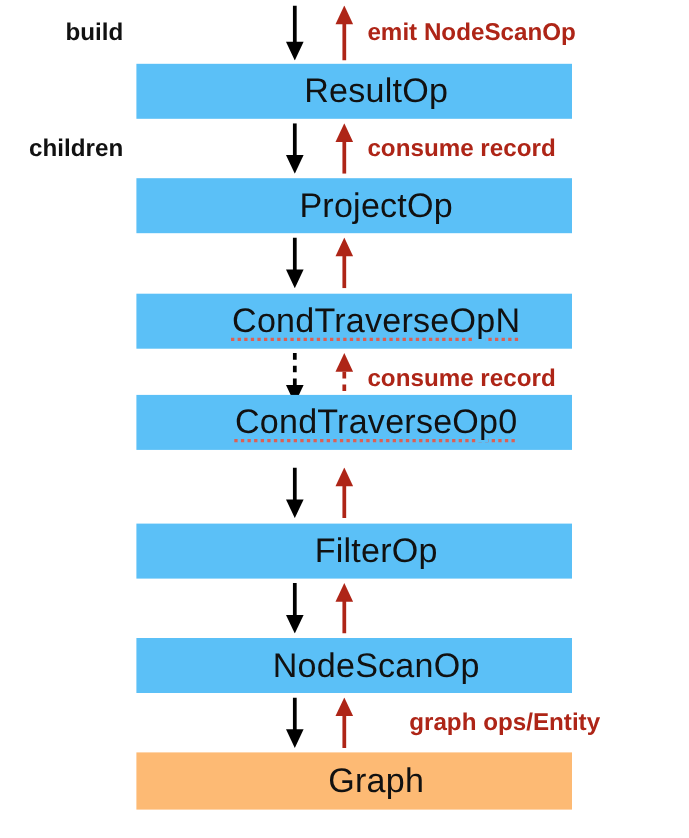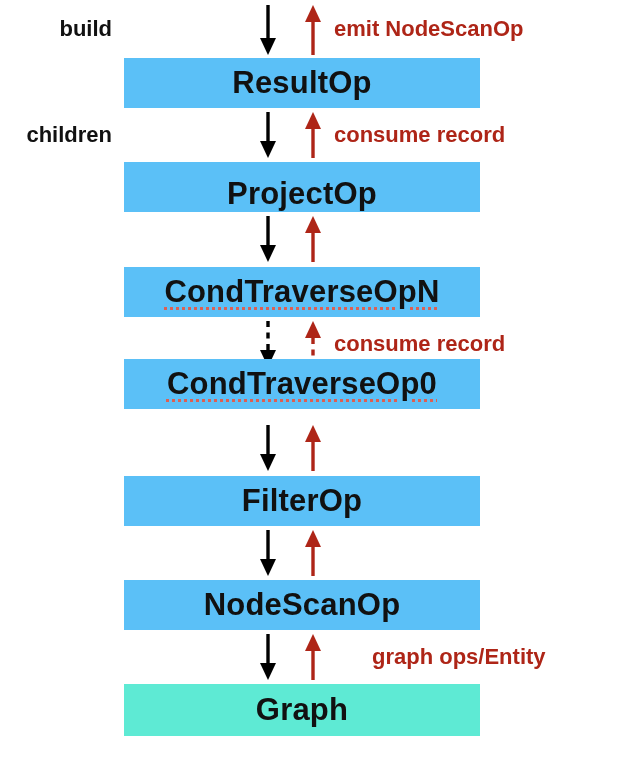--- a/index.html
+++ b/index.html
@@ -16,26 +16,27 @@
   }
   .node {
     position: absolute;
     left: 124px;
     width: 356px;
     height: 50px;
     display: flex;
     align-items: center;
     justify-content: center;
     font-size: 31px;
-    font-weight: 700;
+    font-weight: 400;
     color: #111111;
     letter-spacing: 0.2px;
+    padding-left: 40px;
   }
   .node.blue   { background: #5BC0F7; }
-  .node.orange { background: #5eead4; height: 52px; }
+  .node.orange { background: #fdba74; height: 52px; }
   .node .lbl.misspelled {
     text-decoration: underline;
     text-decoration-style: dotted;
     text-decoration-color: #DC6054;
     text-decoration-thickness: 3px;
     text-underline-offset: 5px;
   }
   .gap {
     position: absolute;
     left: 0;
@@ -88,21 +89,21 @@
       <line x1="9" y1="0" x2="9" y2="31" stroke="#000000" stroke-width="3.4"></line>
       <polygon points="1,29 17,29 9,46" fill="#000000"></polygon>
     </svg>
     <svg class="arrow up" width="18" height="46">
       <polygon points="9,0 17,17 1,17" fill="#AE2517"></polygon>
       <line x1="9" y1="15" x2="9" y2="46" stroke="#AE2517" stroke-width="3.4"></line>
     </svg>
     <span class="side-label right">consume record</span>
   </div>
 
-  <div class="node blue" style="top:162px;align-items:flex-end;">
+  <div class="node blue" style="top:162px;">
     <span class="lbl">ProjectOp</span>
   </div>
 
   <div class="gap" style="top:212px; height:55px;">
     <svg class="arrow down" width="18" height="46">
       <line x1="9" y1="0" x2="9" y2="31" stroke="#000000" stroke-width="3.4"></line>
       <polygon points="1,29 17,29 9,46" fill="#000000"></polygon>
     </svg>
     <svg class="arrow up" width="18" height="46">
       <polygon points="9,0 17,17 1,17" fill="#AE2517"></polygon>

